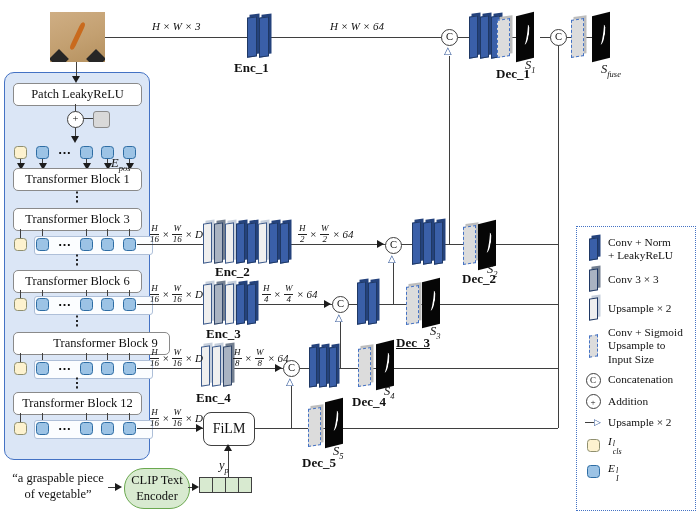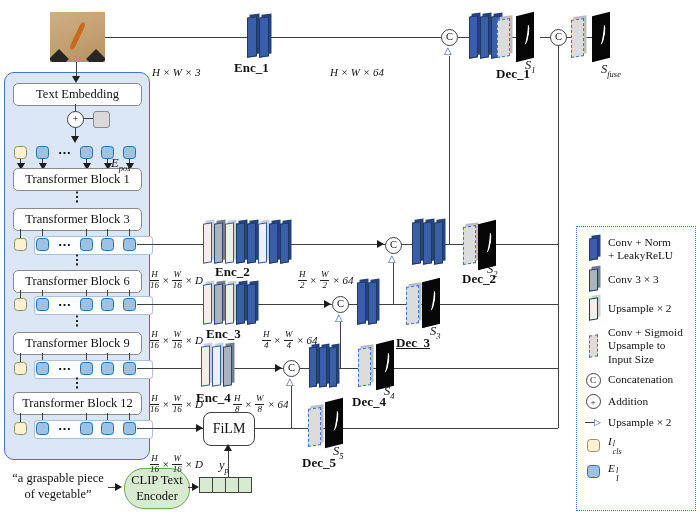--- a/index.html
+++ b/index.html
@@ -44,21 +44,21 @@
   .tokbar{position:absolute;left:20px;top:-2px;width:117px;height:17px;background:#fbfdff;
           border:1px solid #aebfd8;border-radius:3px;}
   .tick{position:absolute;width:1.2px;background:#404040;}
   .hdots{position:absolute;font-size:13px;line-height:13px;letter-spacing:1px;font-weight:bold;}
   .vdots{position:absolute;font-size:13px;line-height:1;font-weight:bold;width:14px;text-align:center;}
   
   .blab{position:absolute;font-weight:bold;font-size:13px;white-space:nowrap;}
   .slab-label{position:absolute;font-style:italic;font-size:12.5px;white-space:nowrap;z-index:6;text-align:right;}
   .slab-label sub{font-size:8.5px;}
   .dim{position:absolute;font-style:italic;font-size:11px;white-space:nowrap;display:flex;
-       align-items:center;gap:3px;z-index:3;margin-top:46px;}
+       align-items:center;gap:3px;z-index:3;}
   .frac{display:inline-flex;flex-direction:column;align-items:center;font-size:9px;line-height:1.1;}
   .fn{border-bottom:0.9px solid #222;padding:0 1px;}
   .math{font-style:italic;}
   .ss{display:inline-flex;flex-direction:column;align-items:flex-start;font-size:8px;line-height:1;
       font-style:italic;margin-left:1px;transform:translateY(1px);}
   
   .photo{position:absolute;left:50px;top:12px;width:55px;height:50px;overflow:hidden;
          background:linear-gradient(160deg,#cfae84 0%,#c3a071 55%,#b5915f 100%);}
   .carrot{position:absolute;left:25px;top:9px;width:5px;height:30px;background:#c96a1d;
           border-radius:3px/6px;transform:rotate(25deg);}
@@ -142,21 +142,21 @@
   <div class="mask" style="left:592px;top:14px;"></div>
   <div class="slab-label" style="left:601px;top:62px;">
     <span>S</span><sub>fuse</sub></div>
 
   <div class="panel" style="left:4px;top:72px;width:144px;height:386px;"></div>
 
   <div class="vl" style="left:76px;top:62px;height:15px;"></div>
   <div class="ar ar-d" style="left:72px;top:76px;"></div>
 
   <div class="wbox" style="left:13px;top:83px;width:127px;height:21px;">
-    <span>Text Embedding</span>
+    <span>Patch LeakyReLU</span>
     </div>
 
   <div class="vl" style="left:75px;top:104px;height:8px;"></div>
   <div class="circ" style="left:67px;top:111px;">
       <span>+</span>
     </div>
   <div class="hl" style="left:83px;top:118px;width:10px;"></div>
   <div class="wbox" style="left:93px;top:111px;width:15px;height:15px;background:#d9d9d9;border-radius:3px;"></div>
   <div class="slab-label" style="left:111px;top:112px;margin-top:44px;">
     <span>E</span><sub>pos</sub></div>
@@ -218,21 +218,21 @@
     <span class="tick" style="left:115px;top:-8px;height:6px;"></span>
     <span class="tok tok-y" style="left:0;"></span>
     <span class="tok tok-b" style="left:22px;"></span>
     <span class="hdots" style="left:44px;top:0;">⋯</span>
     <span class="tok tok-b" style="left:66px;"></span>
     <span class="tok tok-b" style="left:87px;"></span>
     <span class="tok tok-b" style="left:109px;"></span>
   </div>
   <div class="vdots" style="left:70px;top:314px;">⋮</div>
 
-  <div class="wbox" style="left:13px;top:332px;width:127px;height:21px;">
+  <div class="wbox" style="left:13px;top:332px;width:127px;height:21px;padding-left:28px;">
     <span>Transformer Block 9</span>
     </div>
   <div class="abs" style="left:14px;top:362px;width:136px;height:13px;">
     <span class="tokbar"></span>
     <span class="tick" style="left:6px;top:-9px;height:9px;"></span>
     <span class="tick" style="left:28px;top:-9px;height:7px;"></span>
     <span class="tick" style="left:72px;top:-9px;height:7px;"></span>
     <span class="tick" style="left:93px;top:-9px;height:7px;"></span>
     <span class="tick" style="left:115px;top:-9px;height:7px;"></span>
     <span class="tok tok-y" style="left:0;"></span>

